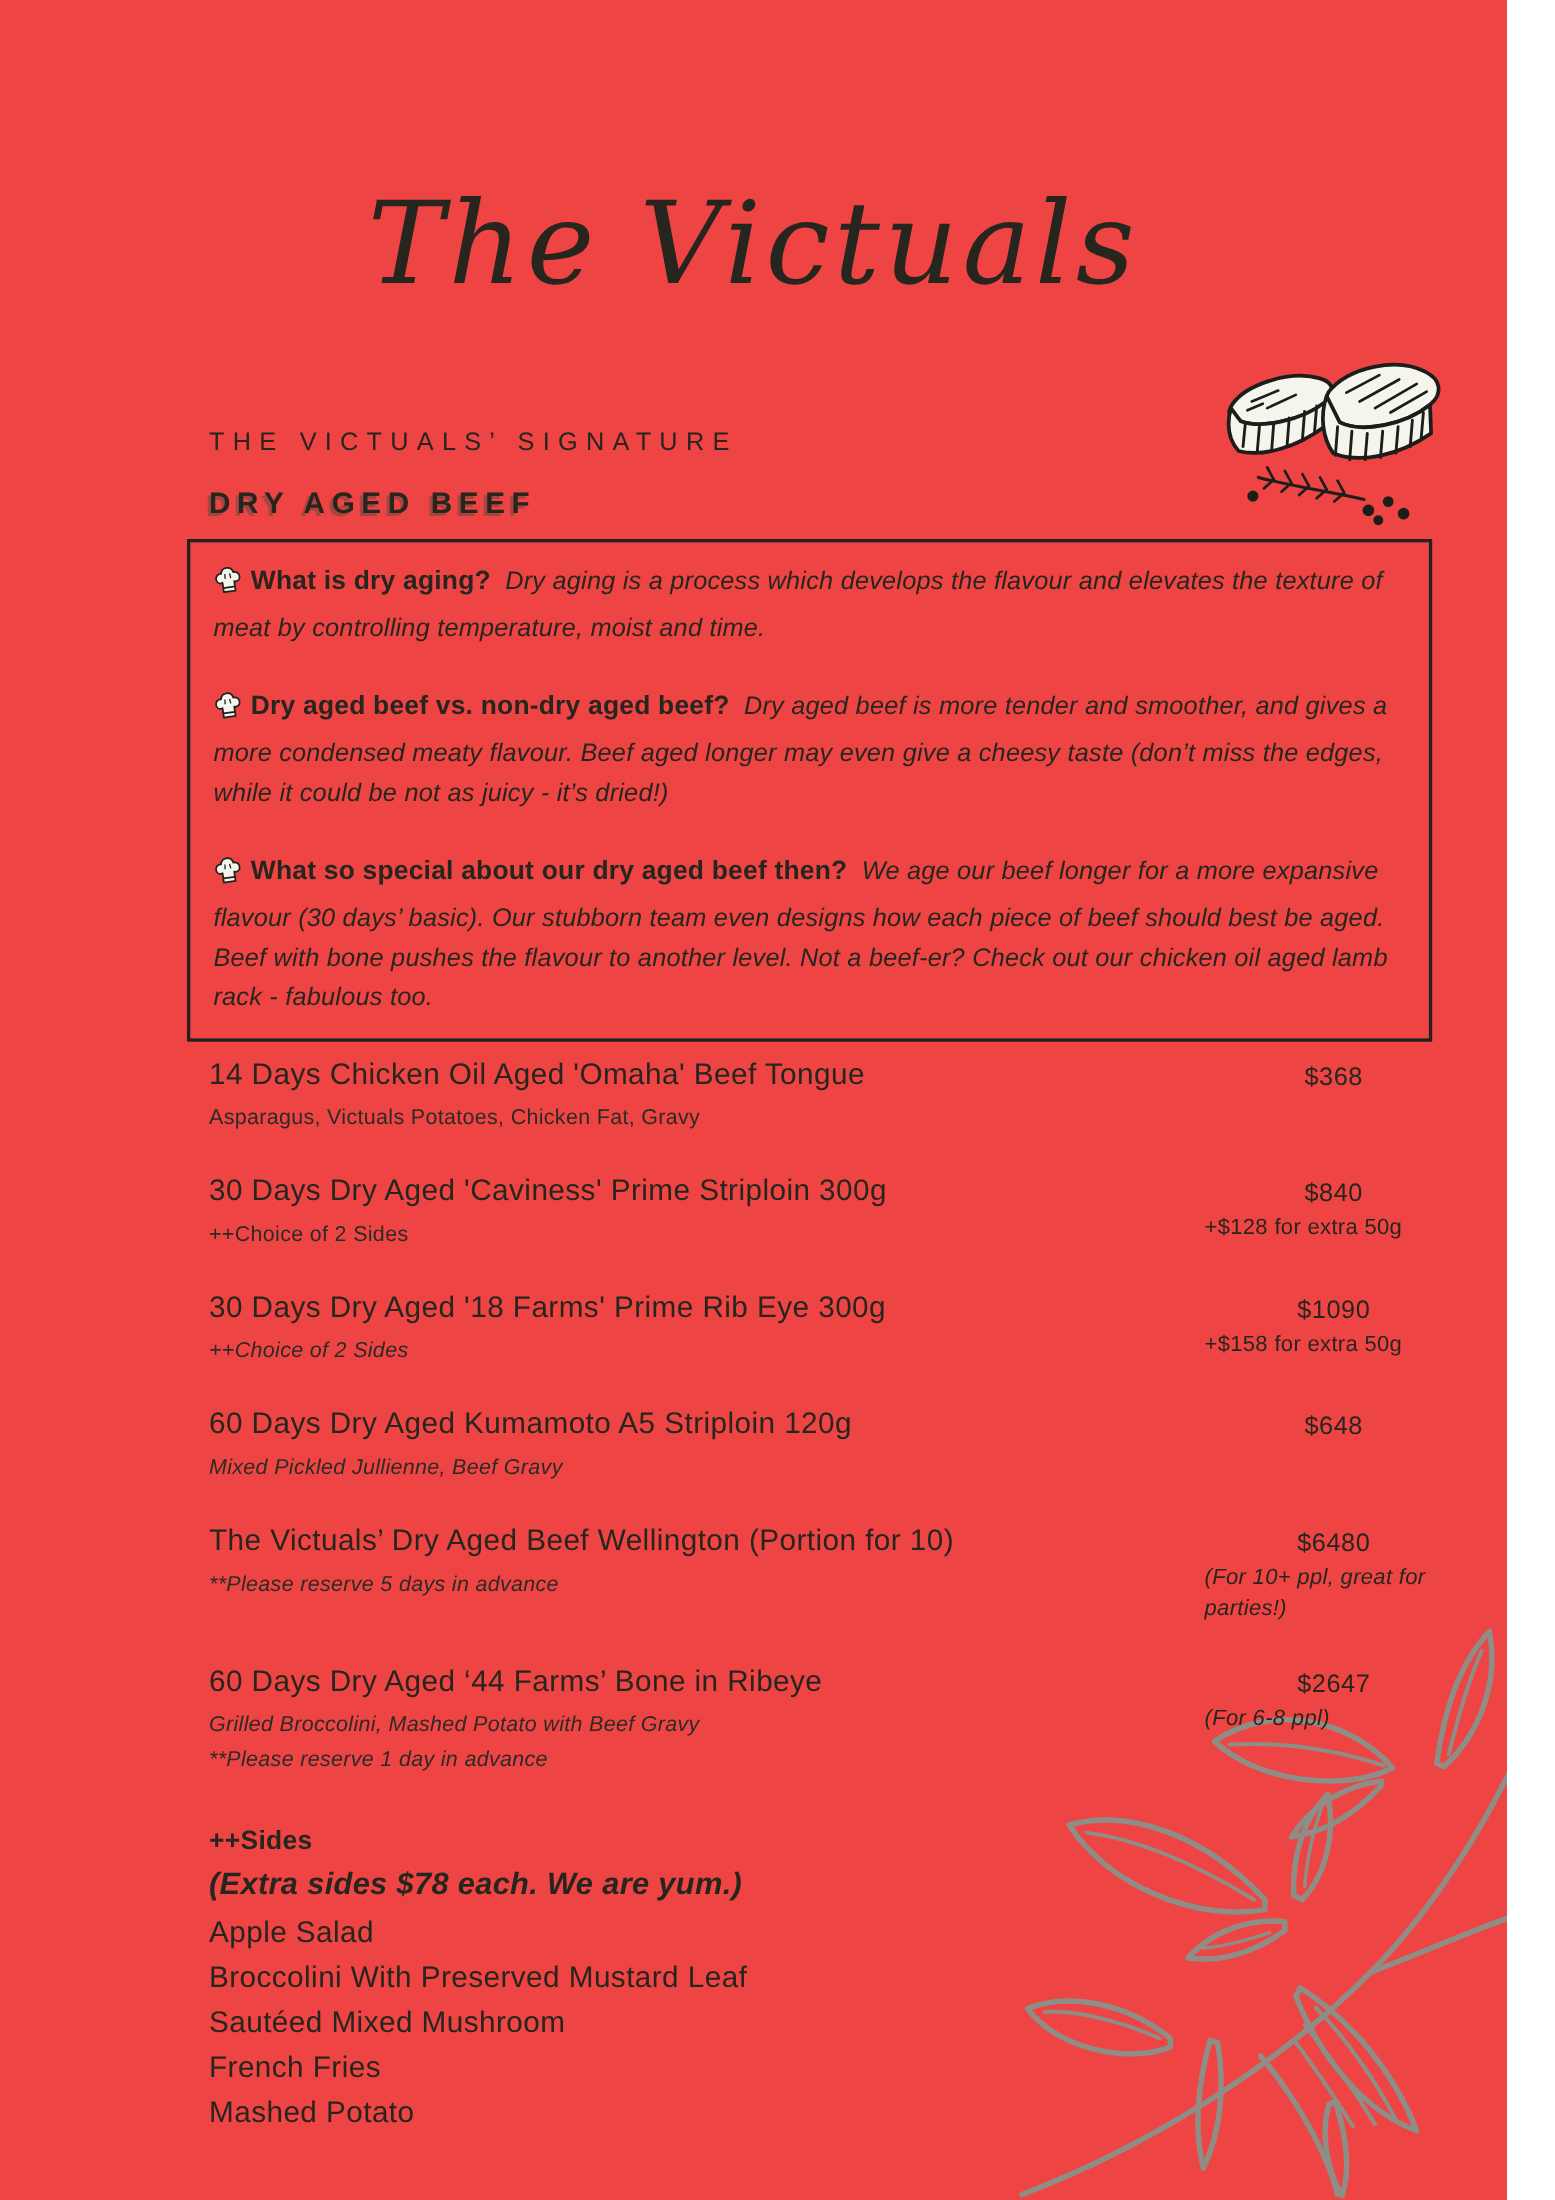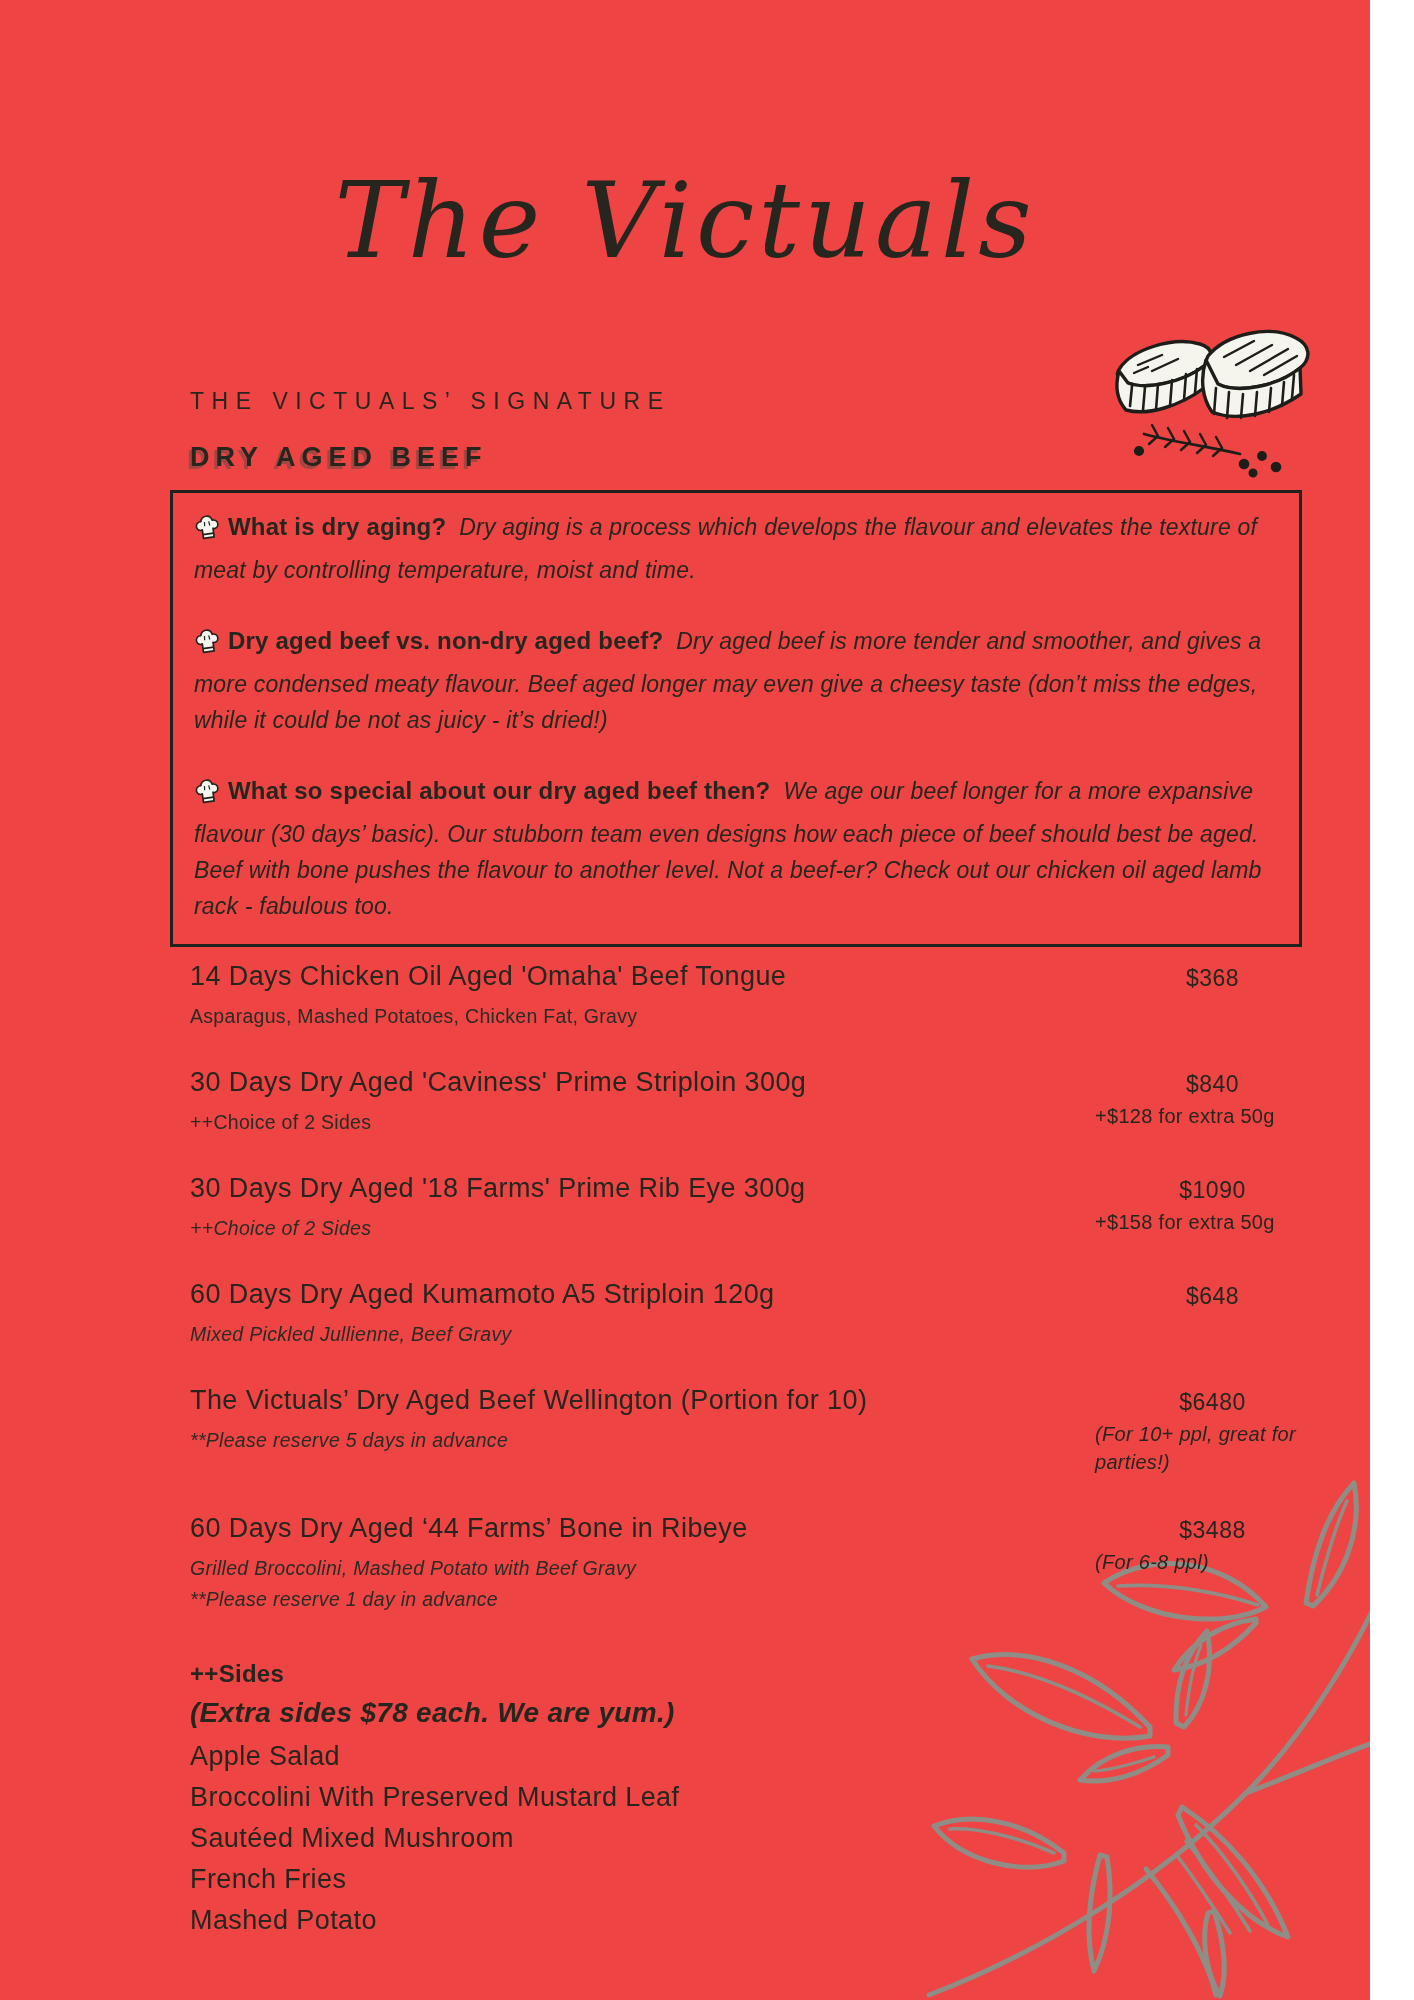--- a/index.html
+++ b/index.html
@@ -154,21 +154,21 @@
           </svg>
       </span><span class="q">What so special about our dry aged beef then?</span><span class="a">We age our beef longer for a more expansive flavour (30 days’ basic). Our stubborn team even designs how each piece of beef should best be aged. Beef with bone pushes the flavour to another level. Not a beef-er? Check out our chicken oil aged lamb rack - fabulous too.</span>
     </p>
   </div>
 
   <div class="menu">
 
     <div class="menu-item">
       <div class="menu-left">
         <div class="item-name">14 Days Chicken Oil Aged 'Omaha' Beef Tongue</div>
-        <div class="item-detail">Asparagus, Mashed Potatoes, Chicken Fat, Gravy</div>
+        <div class="item-detail">Asparagus, Victuals Potatoes, Chicken Fat, Gravy</div>
       </div>
       <div class="menu-right">
         <div class="price">$368</div>
 
       </div>
     </div>
 
     <div class="menu-item">
       <div class="menu-left">
         <div class="item-name">30 Days Dry Aged 'Caviness' Prime Striploin 300g</div>
@@ -213,21 +213,21 @@
       </div>
     </div>
 
     <div class="menu-item">
       <div class="menu-left">
         <div class="item-name">60 Days Dry Aged ‘44 Farms’ Bone in Ribeye</div>
         <div class="item-detail italic">Grilled Broccolini, Mashed Potato with Beef Gravy</div>
         <div class="item-detail italic" style="margin-top:4px;">**Please reserve 1 day in advance</div>
       </div>
       <div class="menu-right">
-        <div class="price">$3488</div>
+        <div class="price">$2647</div>
         <div class="price-note italic">(For 6-8 ppl)</div>
       </div>
     </div>
 
   </div>
 
   <div class="sides">
     <div class="sides-heading">++Sides</div>
     <div class="sides-sub">(Extra sides $78 each. We are yum.)</div>
     <div class="sides-item">Apple Salad</div>

